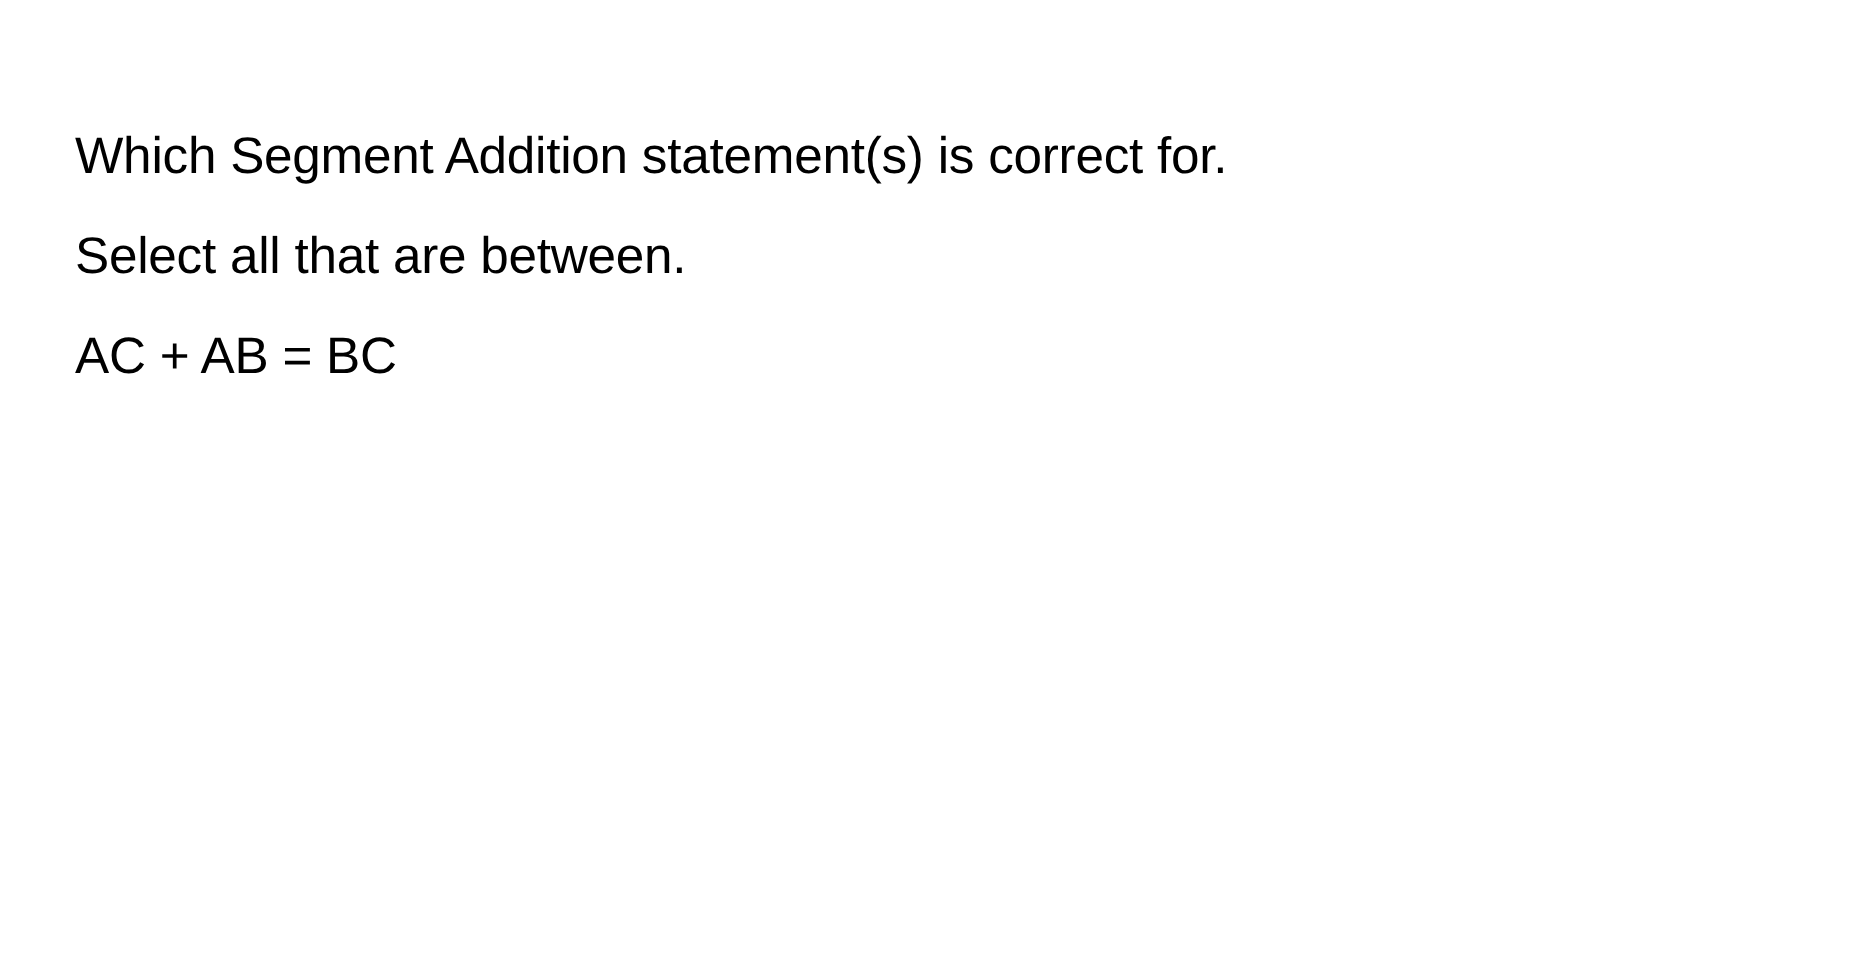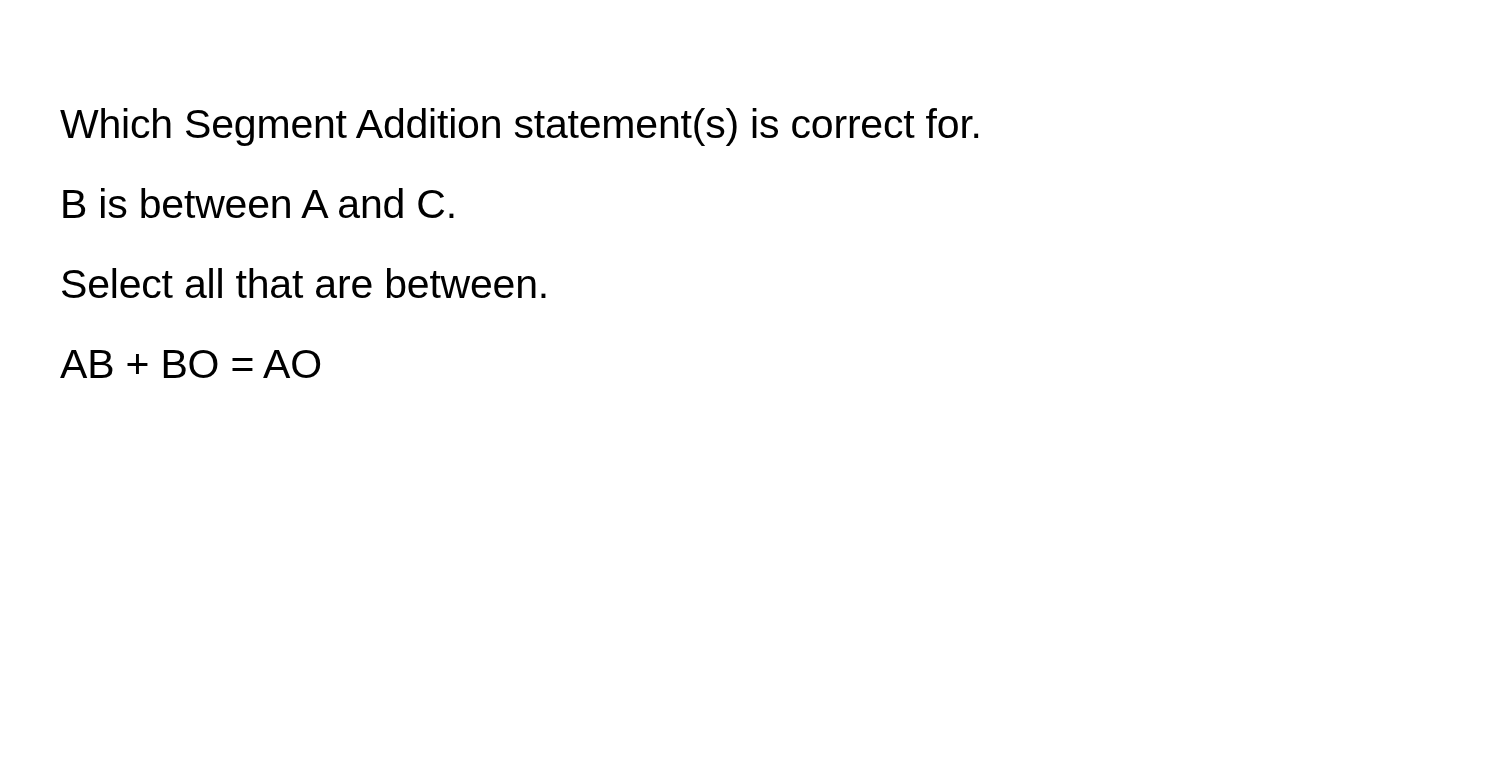--- a/index.html
+++ b/index.html
@@ -25,16 +25,15 @@
       line-height: 1.95;
       letter-spacing: -0.2px;
       font-weight: 400;
     }
   </style>
 </head>
 <body>
 
 <div class="content">
   <div class="line">Which Segment Addition statement(s) is correct for.</div>
-  <div class="line">B is between A and C.</div>
   <div class="line">Select all that are between.</div>
-  <div class="line">AB + BO = AO</div>
+  <div class="line">AC + AB = BC</div>
 </div>
 
 </body></html>

